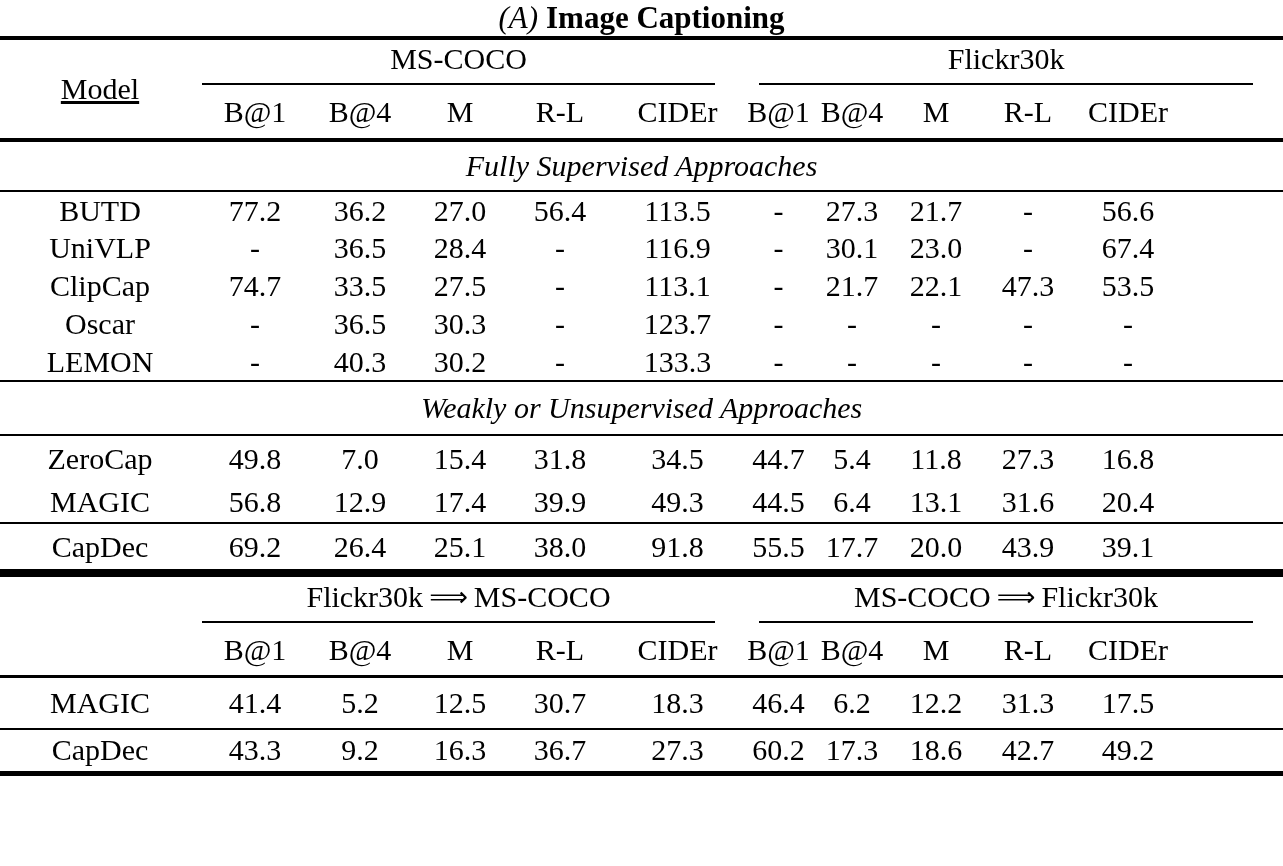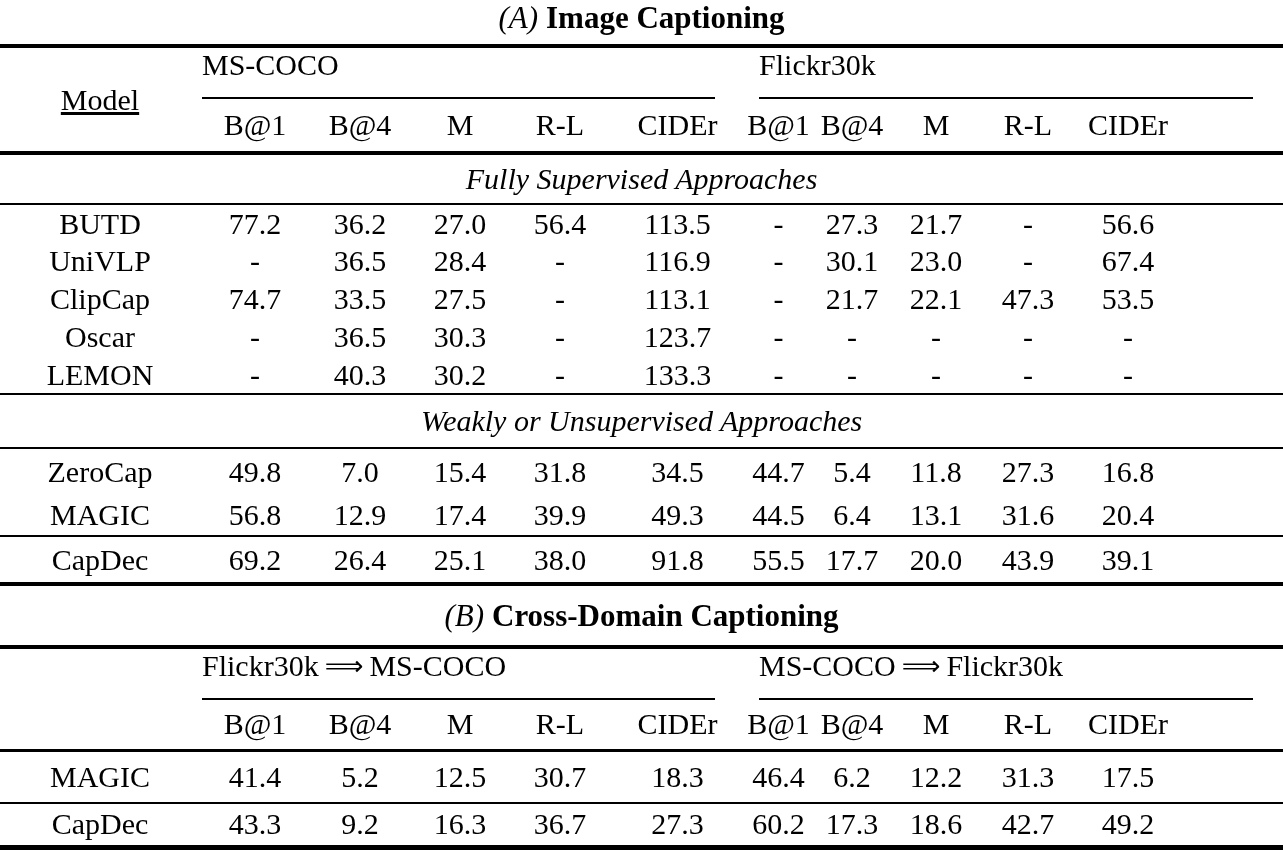--- a/index.html
+++ b/index.html
@@ -4,21 +4,21 @@
 <style>
   html, body { margin:0; padding:0; }
   body {
     width:1283px; height:866px; overflow:hidden;
     background:#ffffff; color:#000000;
     font-family:"Liberation Serif","DejaVu Serif",serif;
     font-size:30px;
   }
   .doc { width:1283px; height:866px; position:relative; }
 
-  .tbl-title { text-align:center; height:44px; line-height:36px; font-size:31px; white-space:nowrap; }
+  .tbl-title { text-align:center; height:36px; line-height:36px; font-size:31px; white-space:nowrap; }
   .tbl-title.b { height:59px; line-height:59px; }
   .title-prefix { font-style:italic; font-weight:normal; margin-right:8px; }
   .title-main { font-weight:bold; }
 
   table.tbl { width:1283px; border-collapse:collapse; table-layout:fixed; }
   table.tbl th, table.tbl td {
     padding:0; margin:0; font-weight:normal; text-align:center;
     vertical-align:middle; white-space:nowrap; overflow:visible;
   }
   col.c1{width:200px} col.c2{width:110px} col.c3{width:100px} col.c4{width:100px}
@@ -33,21 +33,21 @@
   .bb5 { border-bottom:5px solid #000; }
 
   
   .h48{height:48px} .h54{height:54px} .h51{height:51px} .h50{height:50px}
   .h38{height:38px} .h46{height:46px} .h42{height:42px} .h44{height:44px} .h53{height:53px}
 
   th.model-h { text-align:left; padding-left:22px; font-weight:bold;text-decoration:underline; }
   td.model   { text-align:left; padding-left:22px; }
 
   th.group-cell { vertical-align:bottom; }
-  .cmid { border-bottom:2px solid #000; padding-bottom:15px; text-align:left; }
+  .cmid { border-bottom:2px solid #000; padding-bottom:7px; text-align:center; }
   .cmid-l { margin:0 30px 0 2px; }
   .cmid-r { margin:0 30px 0 14px; }
 
   .section-td { font-style:italic; text-align:center; }
   tr.bold-row td { font-weight:normal; }
 
   .arrow {
     font-family:"DejaVu Sans","DejaVu Serif",sans-serif;
     font-size:27px; margin:0 6px; position:relative; top:-1px;
   }
@@ -219,23 +219,20 @@
         <td>55.5</td>
         <td>17.7</td>
         <td>20.0</td>
         <td>43.9</td>
         <td>39.1</td>
         <td></td>
       </tr>
     </tbody>
   </table>
 
-  <div class="tbl-title b">
-    <span class="title-prefix">(B)</span><span class="title-main">Cross-Domain Captioning</span>
-  </div>
 
   <table class="tbl">
     <colgroup>
       <col class="c1">
         <col class="c2">
         <col class="c3">
         <col class="c4">
         <col class="c5">
         <col class="c6">
       <col class="c7">

